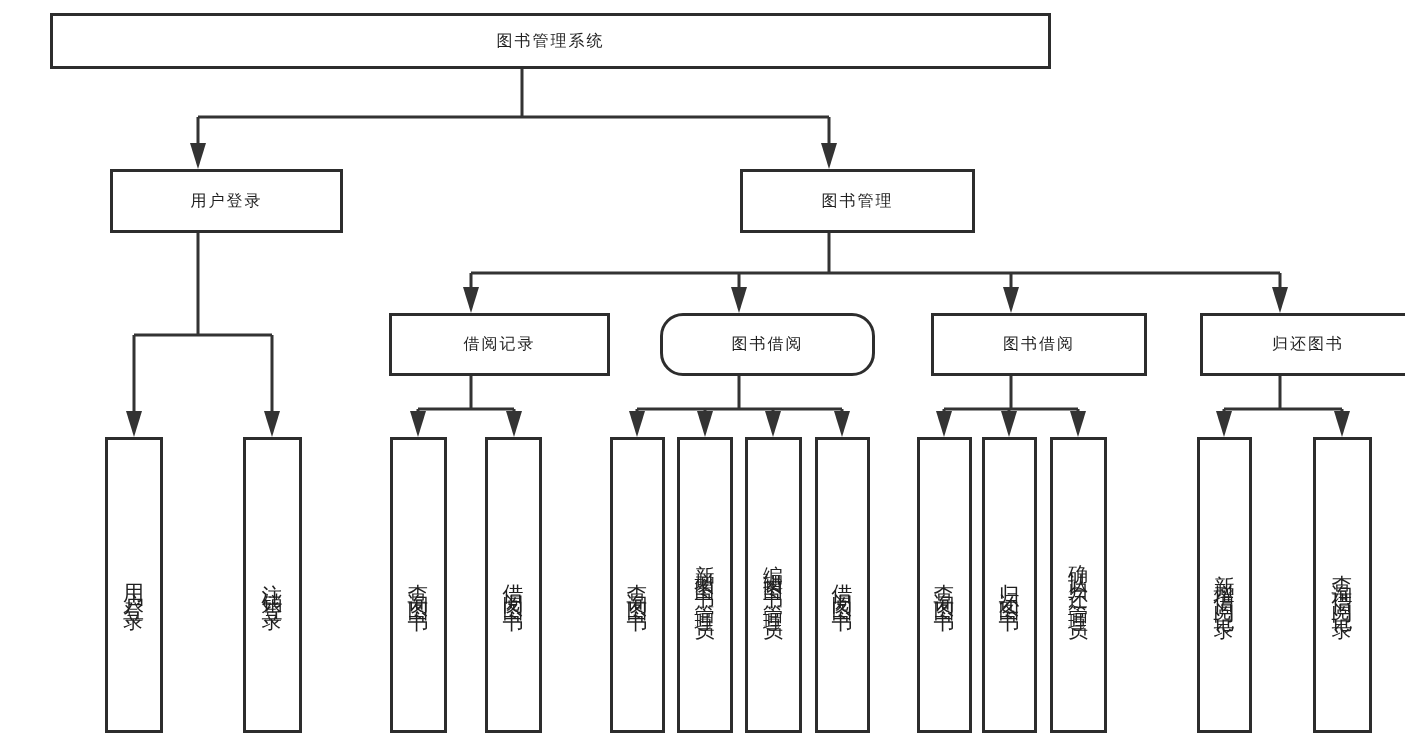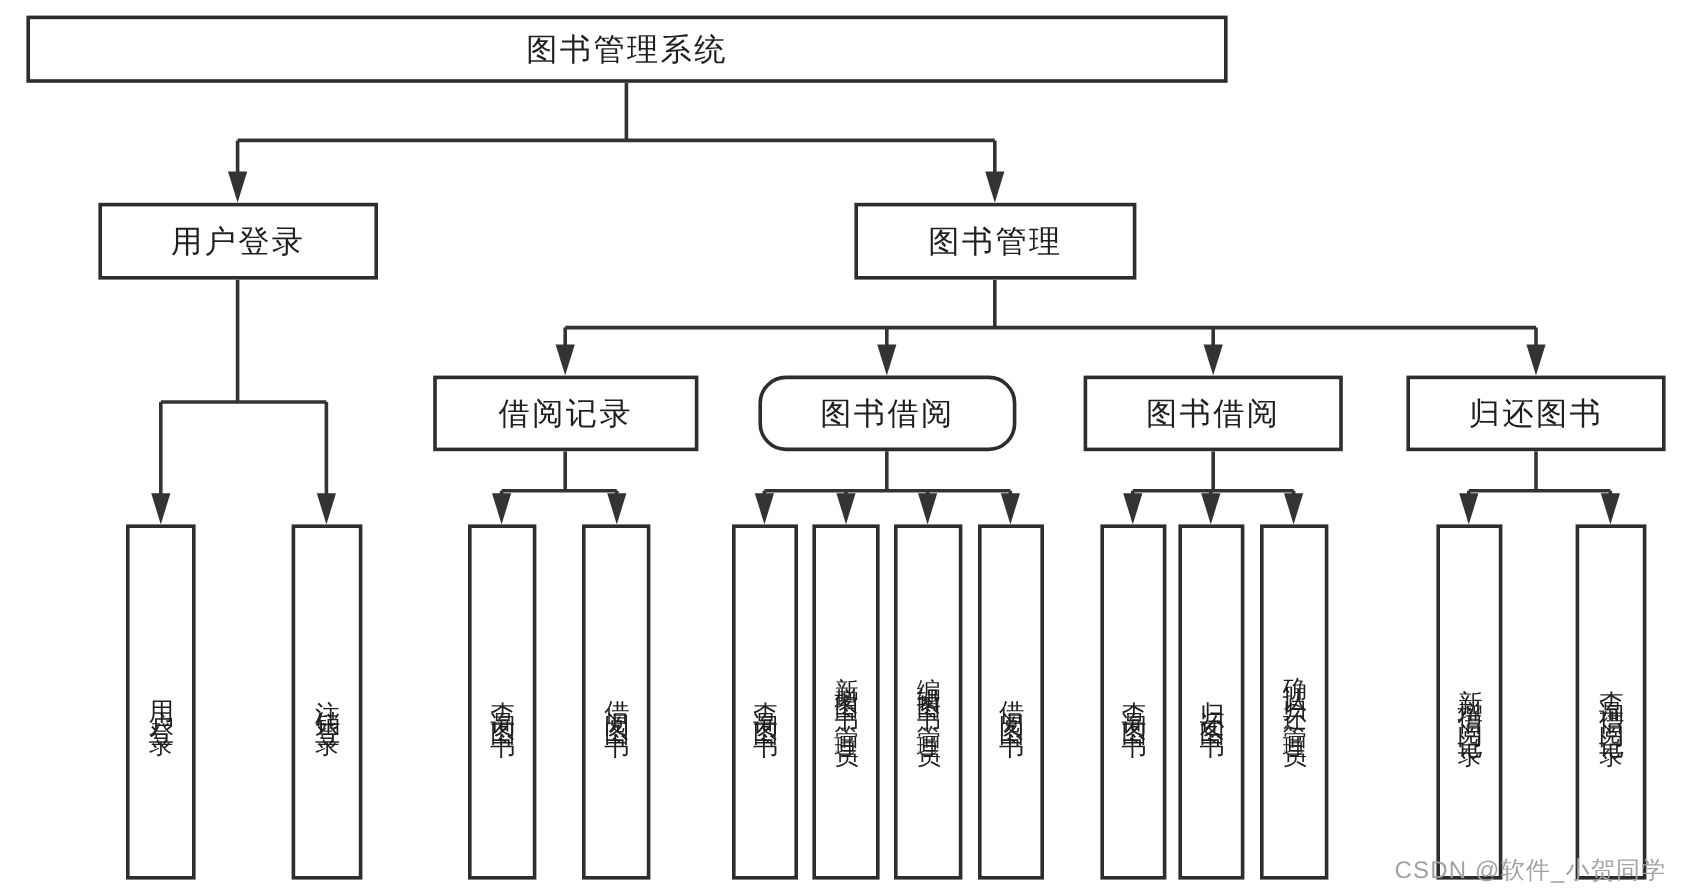--- a/index.html
+++ b/index.html
@@ -4,21 +4,21 @@
 <style>
   html,body{margin:0;padding:0;background:#ffffff;}
   .canvas{
     position:relative;width:1405px;height:747px;background:#ffffff;overflow:hidden;
     font-family:"Liberation Sans","DejaVu Sans",sans-serif;
   }
   .connectors{position:absolute;left:0;top:0;width:1405px;height:747px;}
   .hnode{
     position:absolute;box-sizing:border-box;border:3px solid #2d2d2d;background:#ffffff;
     display:flex;align-items:center;justify-content:center;
-    font-size:26px;letter-spacing:2px;color:#1f1f1f;white-space:nowrap;
+    font-size:16px;letter-spacing:2px;color:#1f1f1f;white-space:nowrap;margin-left:28px;
   }
   .vleaf{
     position:absolute;box-sizing:border-box;border:3px solid #2d2d2d;background:#ffffff;
     top:437px;height:296px;
     display:flex;align-items:center;justify-content:center;
     writing-mode:vertical-rl;text-orientation:mixed;
     font-size:21px;letter-spacing:9px;color:#1f1f1f;line-height:1;
   }
   .vleaf.dense{letter-spacing:8px;font-size:20px;}
   .watermark{
@@ -90,14 +90,13 @@
   <div class="vleaf dense" style="left:745px;width:57px;">编辑图书（管理员）</div>
   <div class="vleaf" style="left:815px;width:55px;">借阅图书</div>
 
   <div class="vleaf" style="left:917px;width:55px;">查询图书</div>
   <div class="vleaf" style="left:982px;width:55px;">归还图书</div>
   <div class="vleaf dense" style="left:1050px;width:57px;">确认归还（管理员）</div>
 
   <div class="vleaf" style="left:1197px;width:55px;">新增借阅记录</div>
   <div class="vleaf" style="left:1313px;width:59px;">查询借阅记录</div>
 
-  <div class="watermark">CSDN @软件_小贺同学</div>
 </div>
 
 </body></html>

